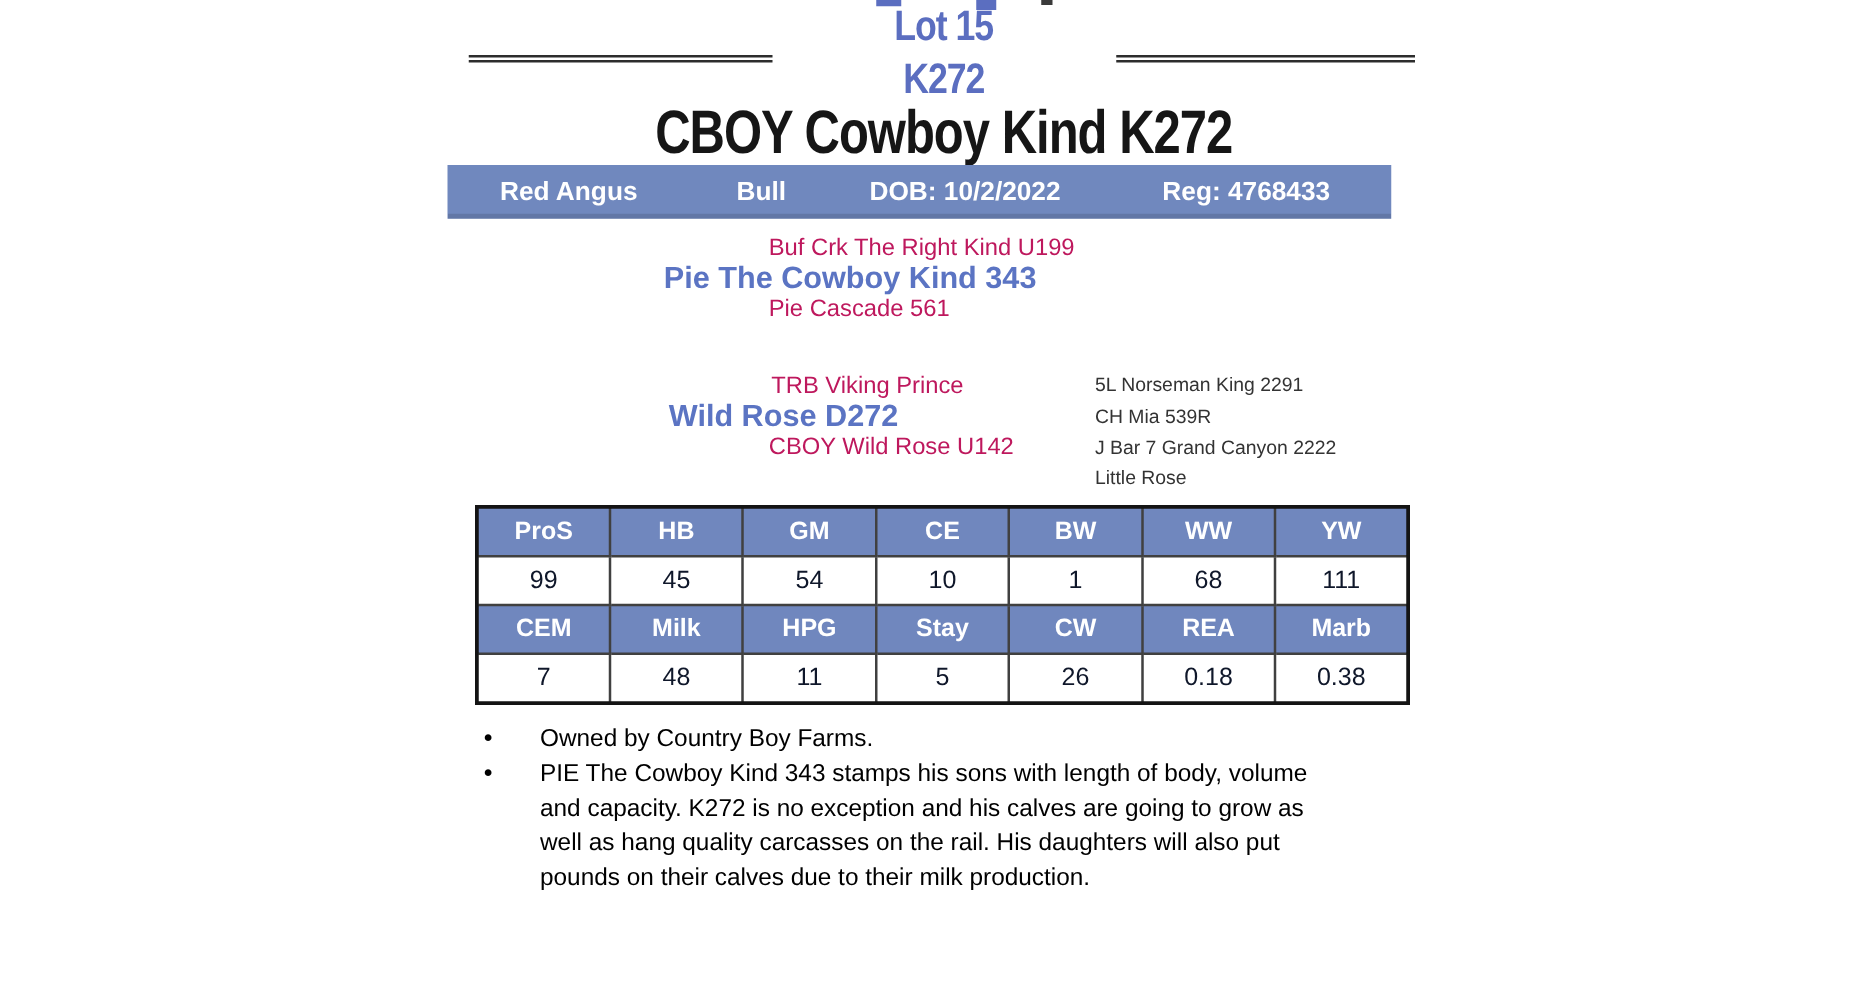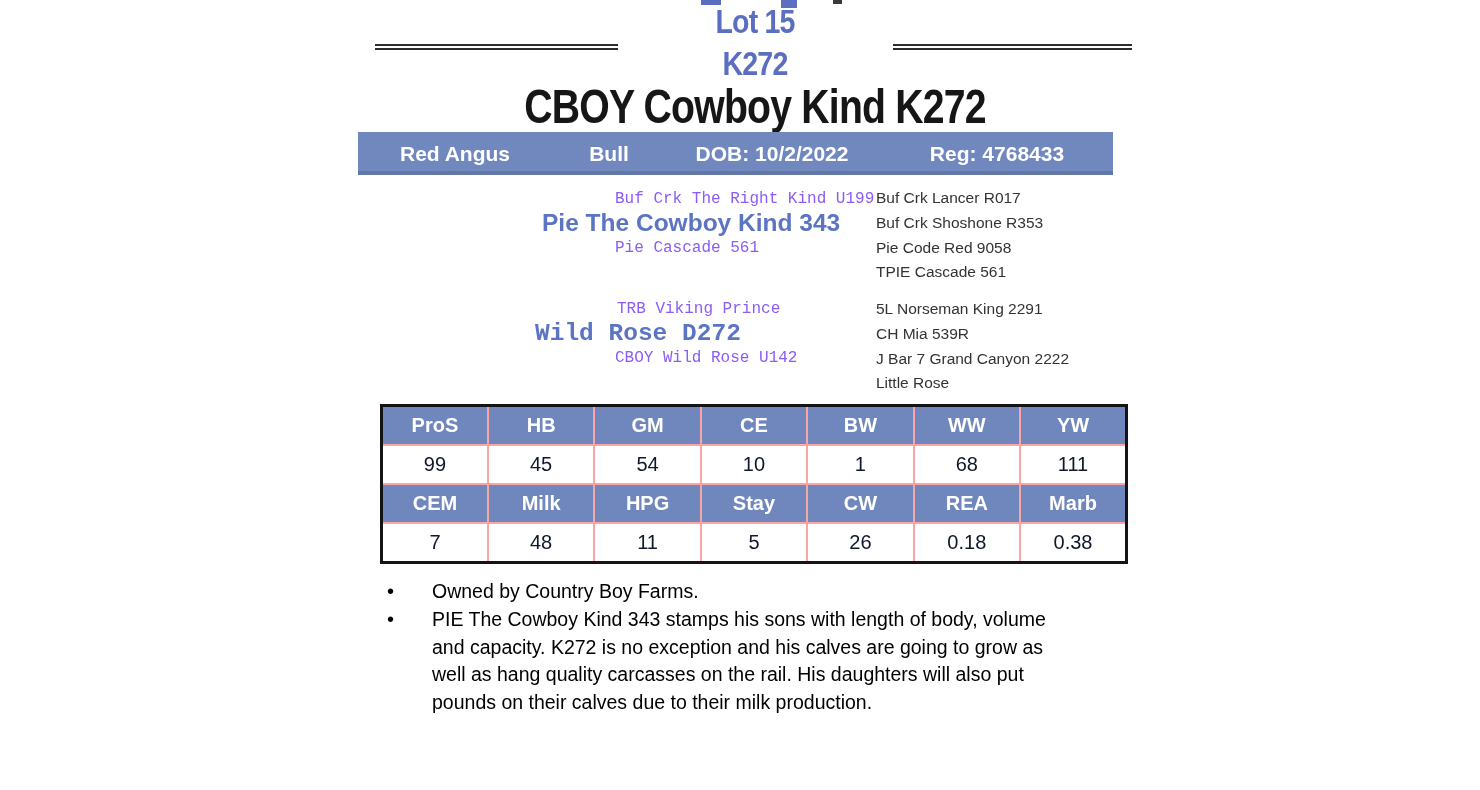--- a/index.html
+++ b/index.html
@@ -54,39 +54,39 @@
     position:absolute;top:50%;
     transform:translate(-50%,-50%);
     color:#fff;font-weight:700;font-size:21px;white-space:nowrap;
   }
   .ib-breed{left:97px;}
   .ib-sex{left:251px;}
   .ib-dob{left:414px;}
   .ib-reg{left:639px;}
 
   
-  .ped-line{position:absolute;font-size:16px;color:#8b5cf6;white-space:nowrap;line-height:22px;font-family:Liberation Mono, monospace;}
+  .ped-line{position:absolute;font-size:19px;color:#be185d;white-space:nowrap;line-height:22px;}
   .ped-name{
     position:absolute;font-size:24.5px;font-weight:700;
     color:var(--name-blue,#5b74c3);white-space:nowrap;line-height:28px;
   }
   .ancestors{
     position:absolute;left:876px;
     font-size:15.5px;color:#333;line-height:24.8px;white-space:nowrap;
   }
 
   
   table.epd{
     position:absolute;left:380px;top:404px;width:748px;
     border-collapse:collapse;
     border:3px solid #141414;
     table-layout:fixed;
   }
   table.epd td{
-    border:2px solid #fca5a5;
+    border:2px solid #404040;
     height:37px;padding:0;
     text-align:center;vertical-align:middle;
     font-size:20px;
   }
   table.epd td.header{
     background:var(--table-header-blue,#7087be);
     color:#fff;font-weight:700;
   }
   table.epd td.value{background:#fff;color:#0f172a;}
 
@@ -120,31 +120,25 @@
   <div class="abs condensed animal-title" style="top:80px;">CBOY Cowboy Kind K272</div>
 
   <div class="info-bar abs">
     <span class="ib-breed">Red Angus</span>
     <span class="ib-sex">Bull</span>
     <span class="ib-dob">DOB: 10/2/2022</span>
     <span class="ib-reg">Reg: 4768433</span>
   </div>
 
   <div class="ped-line" style="left:615px;top:188px;">Buf Crk The Right Kind U199</div>
-  <div class="ped-name" style="left:542px;top:209px;">Pie The Cowboy Kind 343</div>
+  <div class="ped-name" style="left:531px;top:209px;">Pie The Cowboy Kind 343</div>
   <div class="ped-line" style="left:615px;top:237px;">Pie Cascade 561</div>
-  <div class="ancestors" style="top:186px;">
-    <div>Buf Crk Lancer R017</div>
-    <div>Buf Crk Shoshone R353</div>
-    <div>Pie Code Red 9058</div>
-    <div>TPIE Cascade 561</div>
-  </div>
 
   <div class="ped-line" style="left:617px;top:298px;">TRB Viking Prince</div>
-  <div class="ped-name" style="left:535px;top:320px;font-family:Liberation Mono, monospace;">Wild Rose D272</div>
+  <div class="ped-name" style="left:535px;top:320px;">Wild Rose D272</div>
   <div class="ped-line" style="left:615px;top:347px;">CBOY Wild Rose U142</div>
   <div class="ancestors" style="top:297px;">
     <div>5L Norseman King 2291</div>
     <div>CH Mia 539R</div>
     <div>J Bar 7 Grand Canyon 2222</div>
     <div>Little Rose</div>
   </div>
 
   <table class="epd">
     <tbody>

